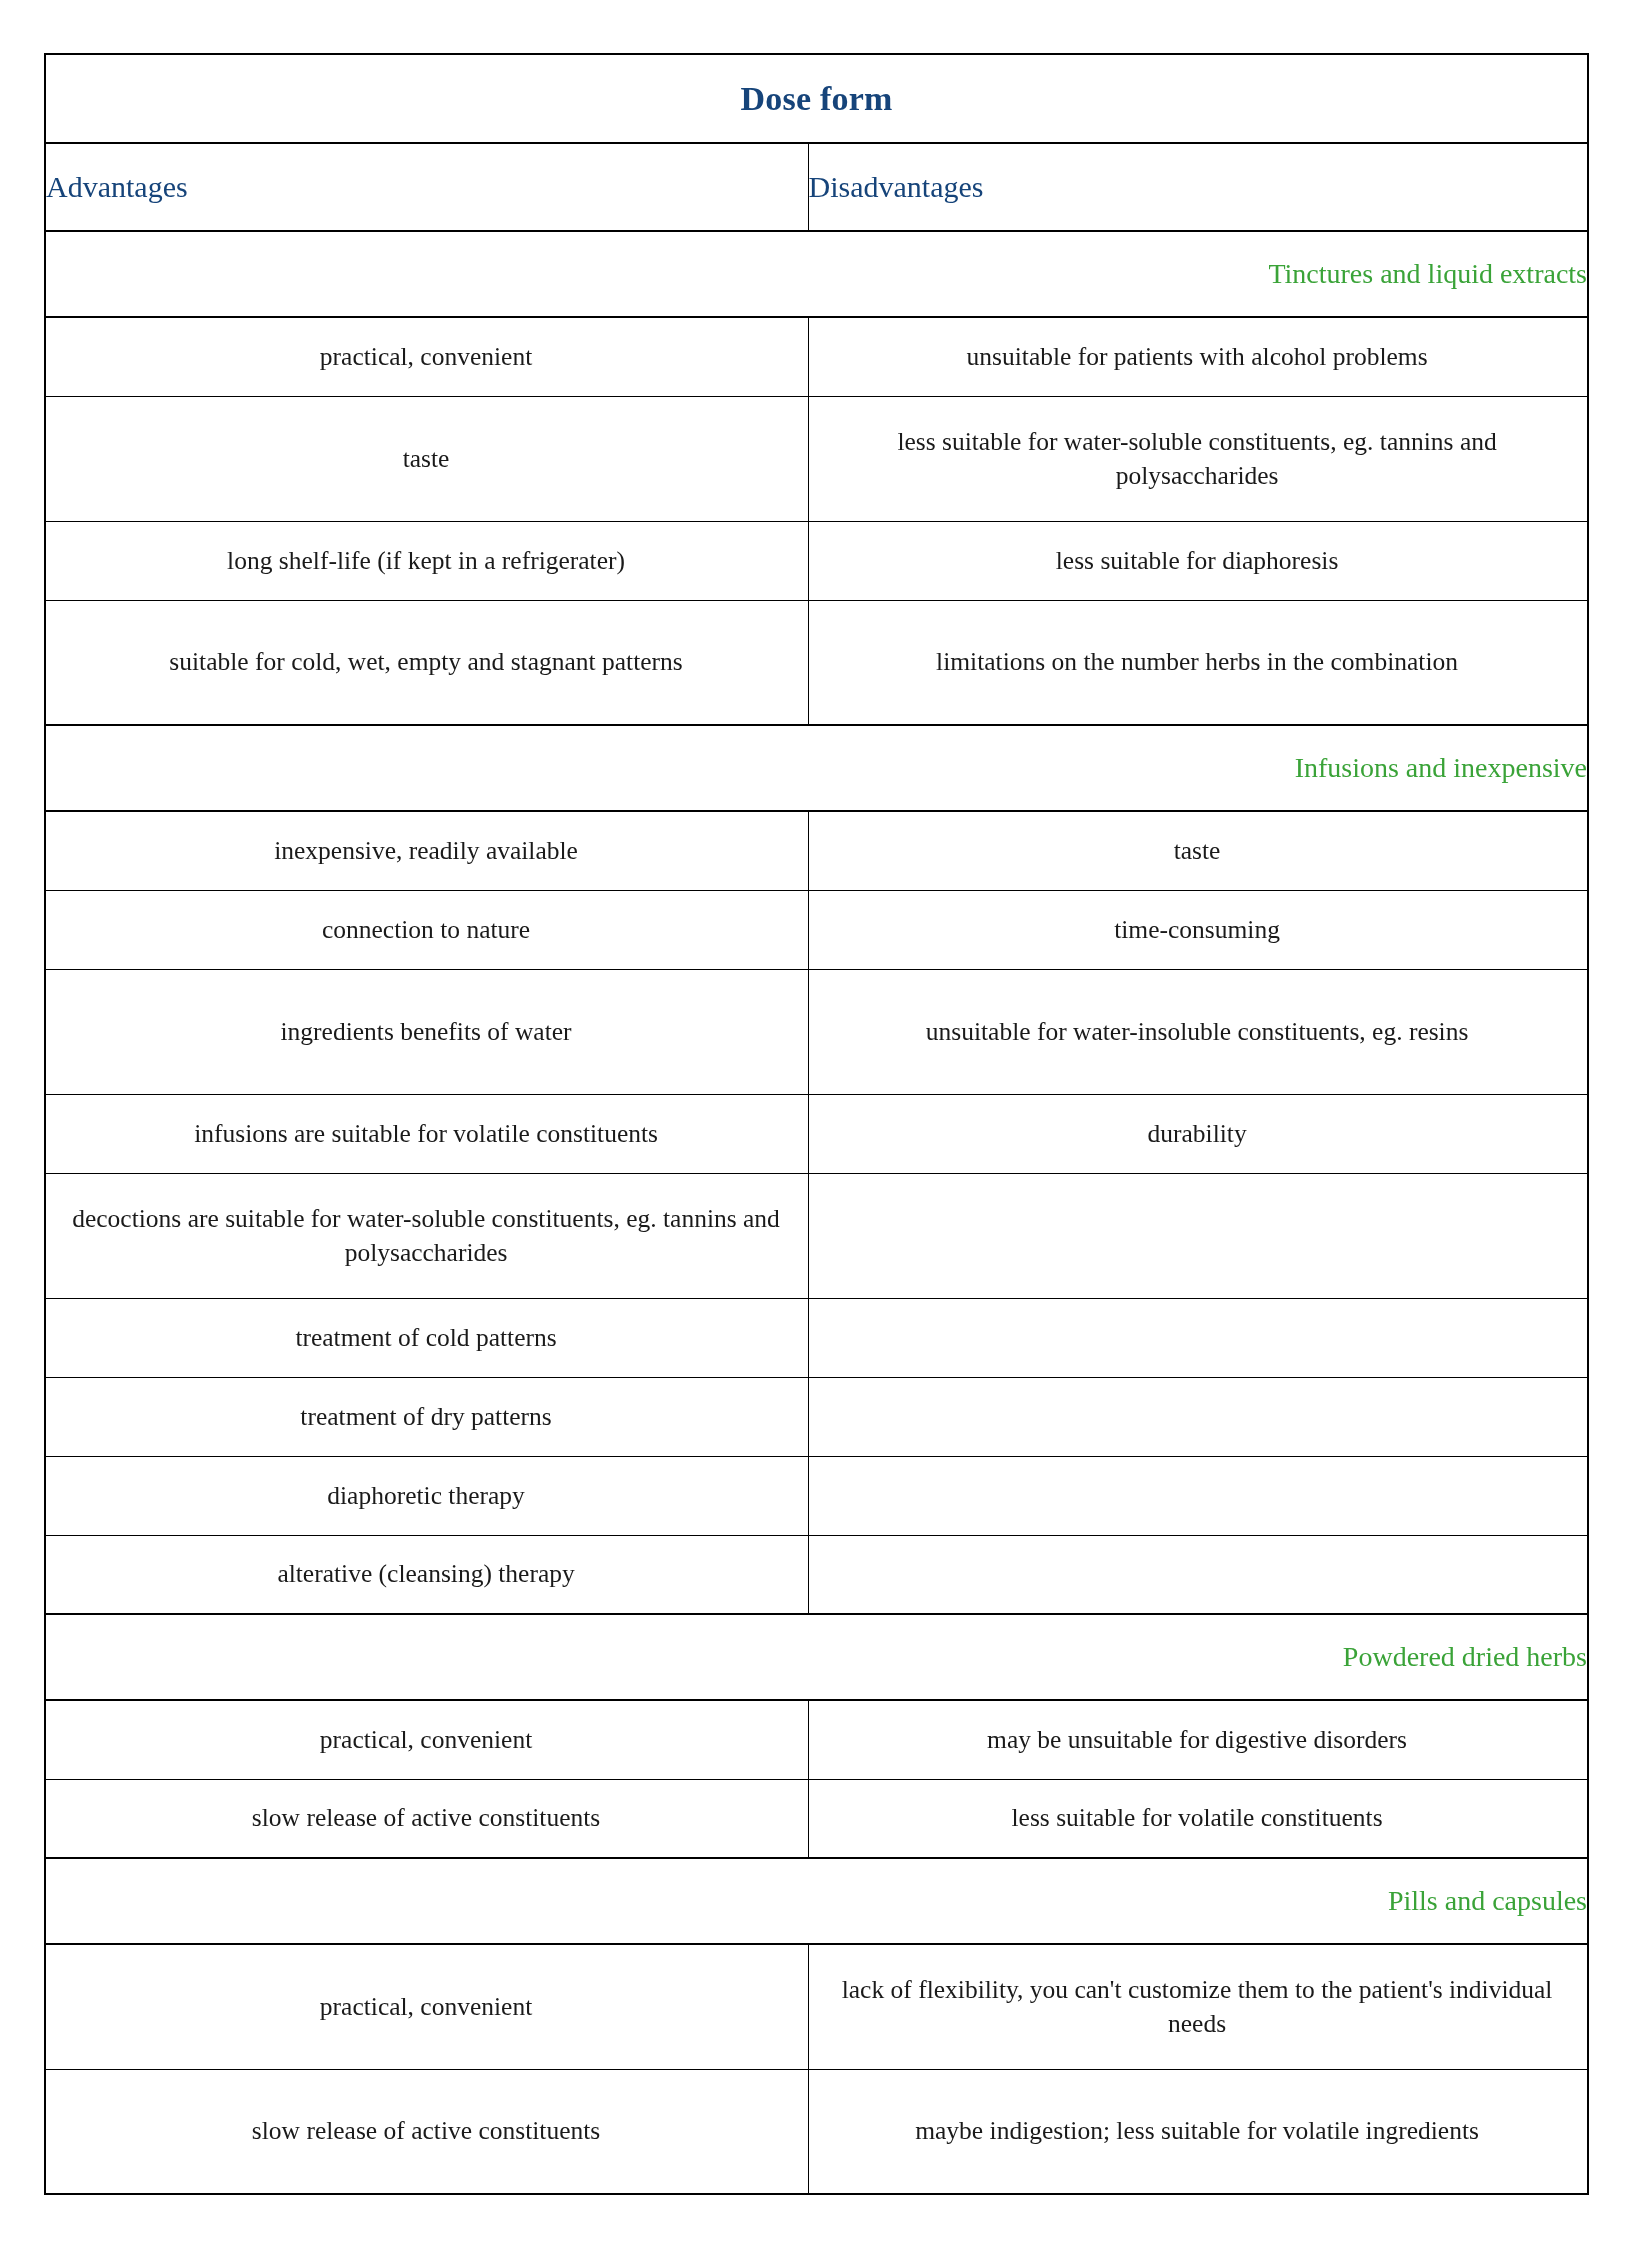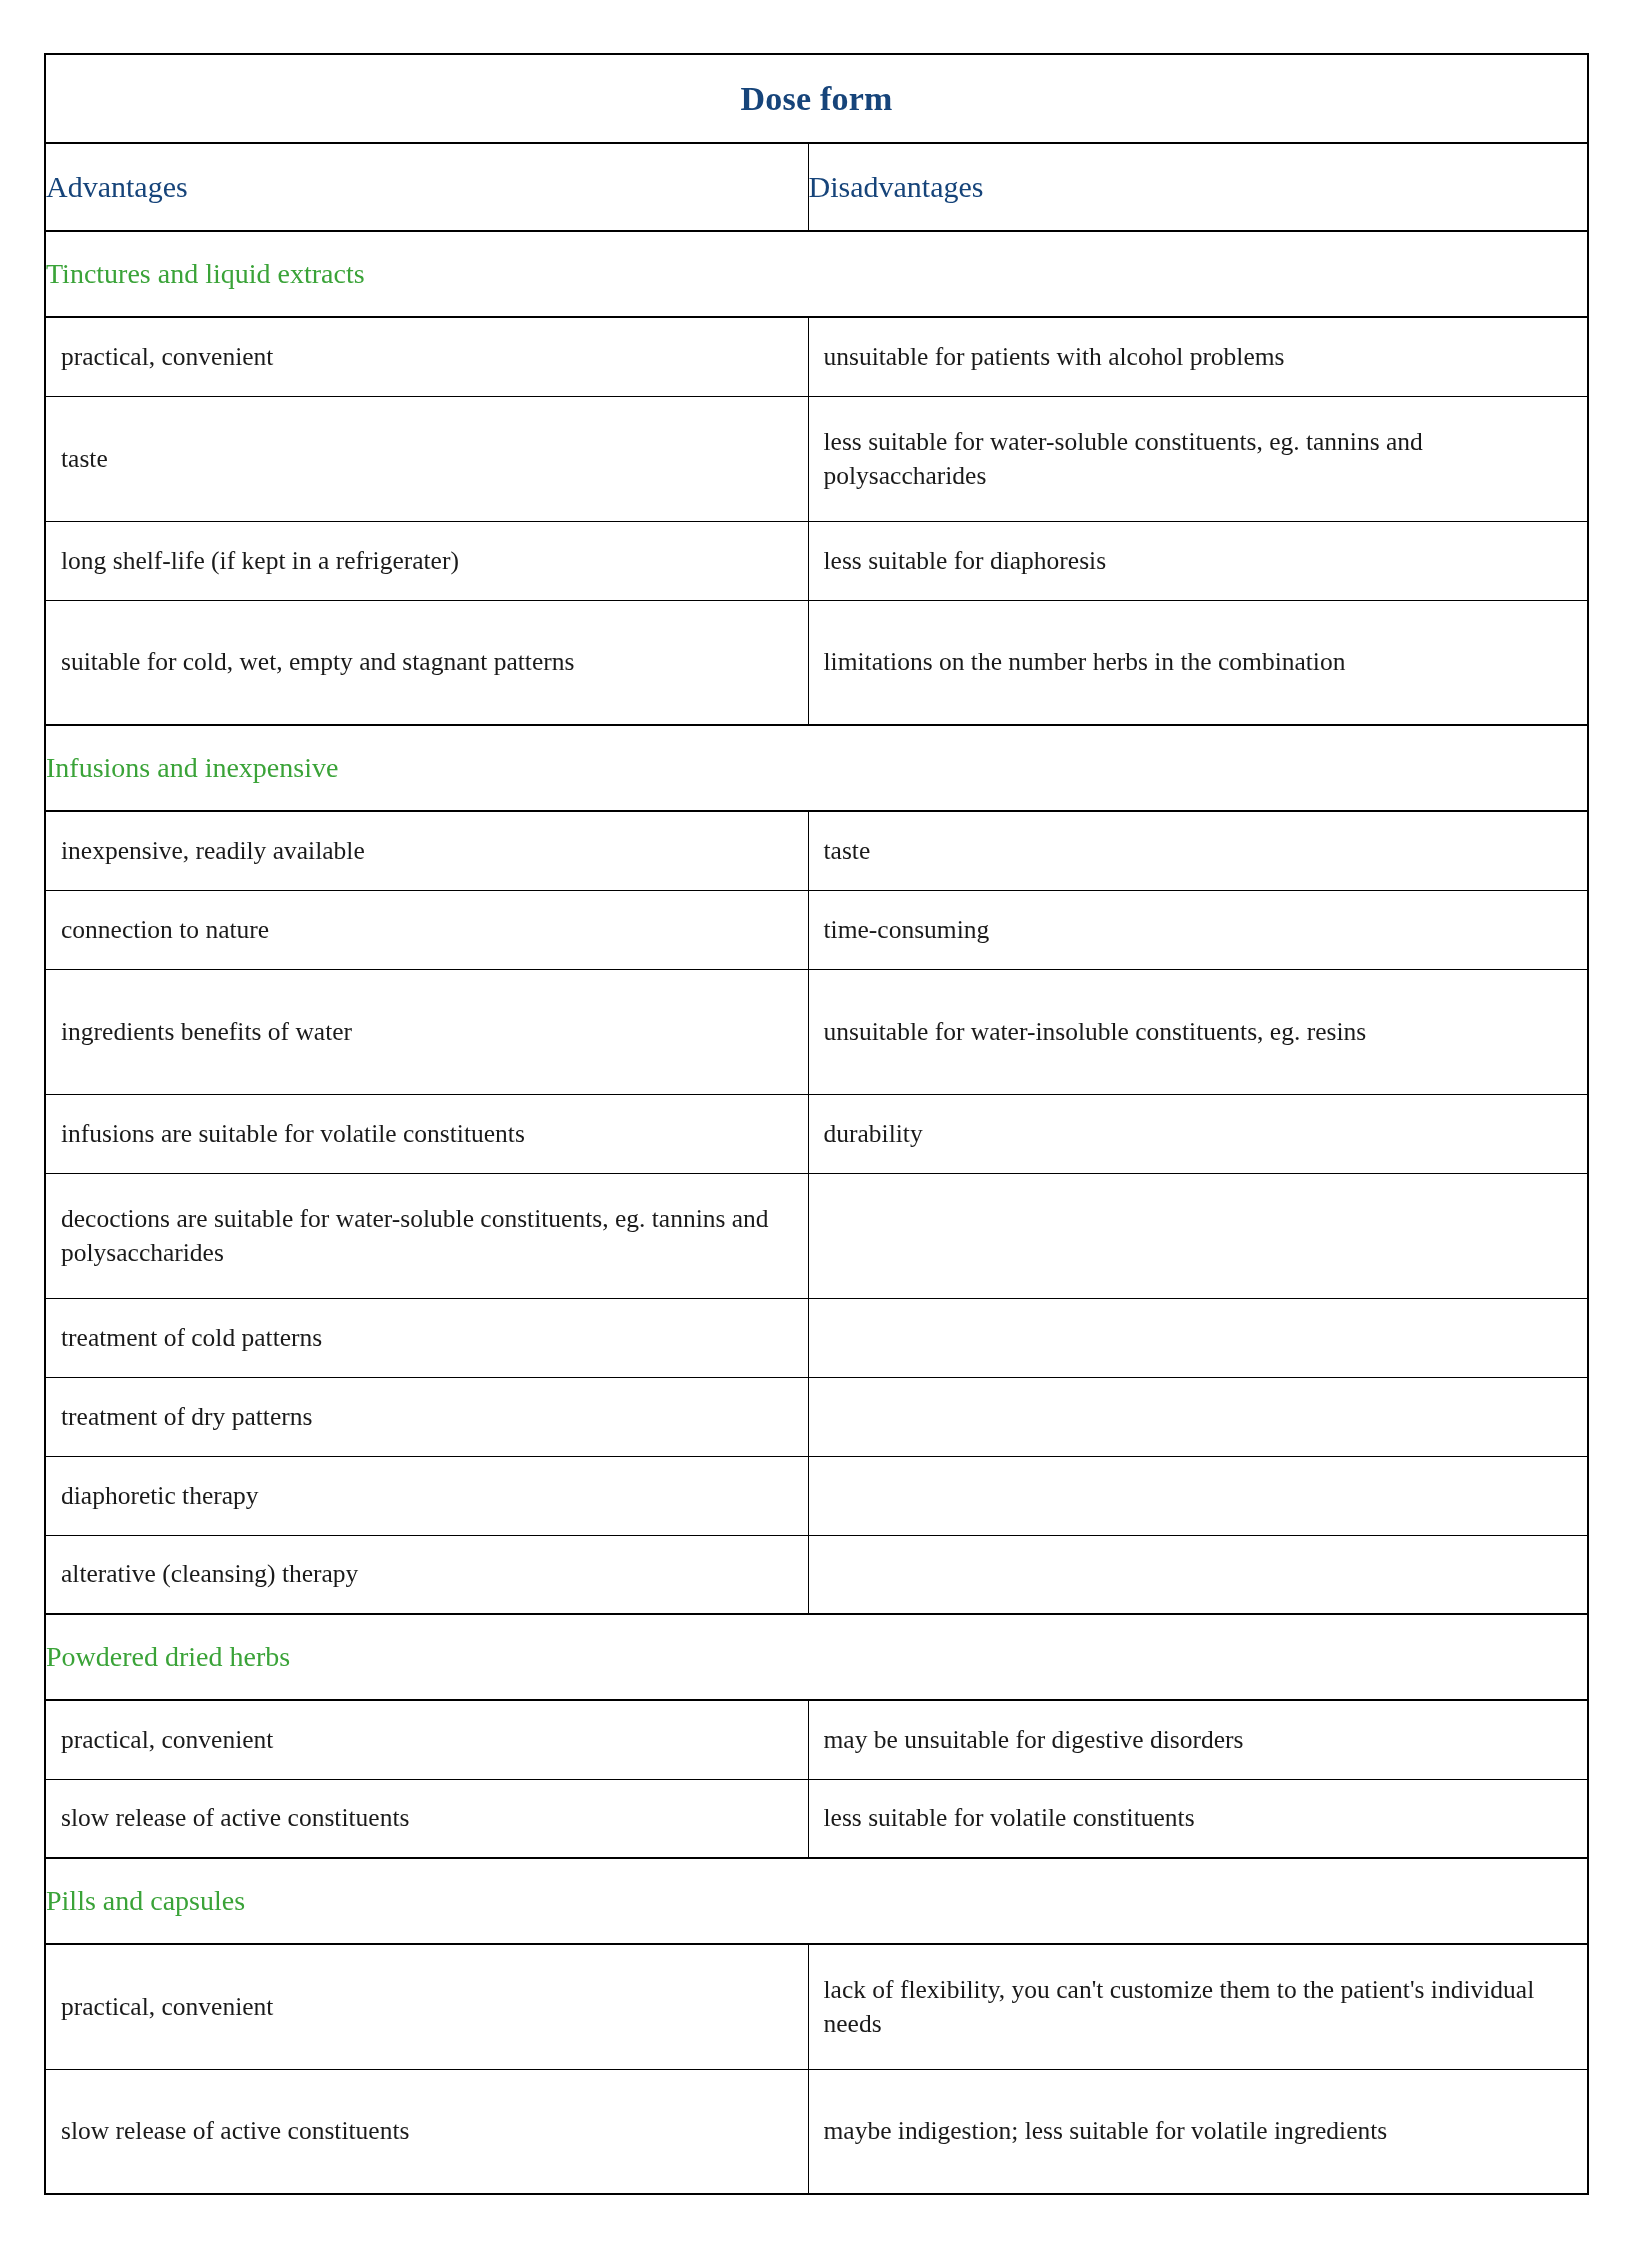--- a/index.html
+++ b/index.html
@@ -60,23 +60,24 @@
   }
   .colhead-text {
     font-size: 30px;
     font-weight: normal;
     color: #16447a;
   }
 
   
   td.section-cell {
     height: 84px;
-    text-align: left;
+    text-align: right;
     border-bottom: 2.5px solid #000000;
     border-top: 2.5px solid #000000;
+    padding-left: 48px;
   }
   .section-text {
     font-size: 28px;
     color: #3aa338;
   }
 
   
   td.body-cell {
     padding: 18px 16.4px 18px 15px;
     font-size: 25.5px;
@@ -85,20 +86,21 @@
     vertical-align: middle;
     border: 1.6px solid #000000;
   }
   td.body-cell.adv { }
   td.body-cell.dis { }
   td.body-cell.empty { }
 
   .cell-text {
     display: block;
     white-space: pre-line;
+    text-align: center;
   }
 
   
   tr.data-row { height: 79px; }
   tr.data-row-tall { height: 125px; }
 </style>
 </head>
 <body>
 
 <div id="page">

